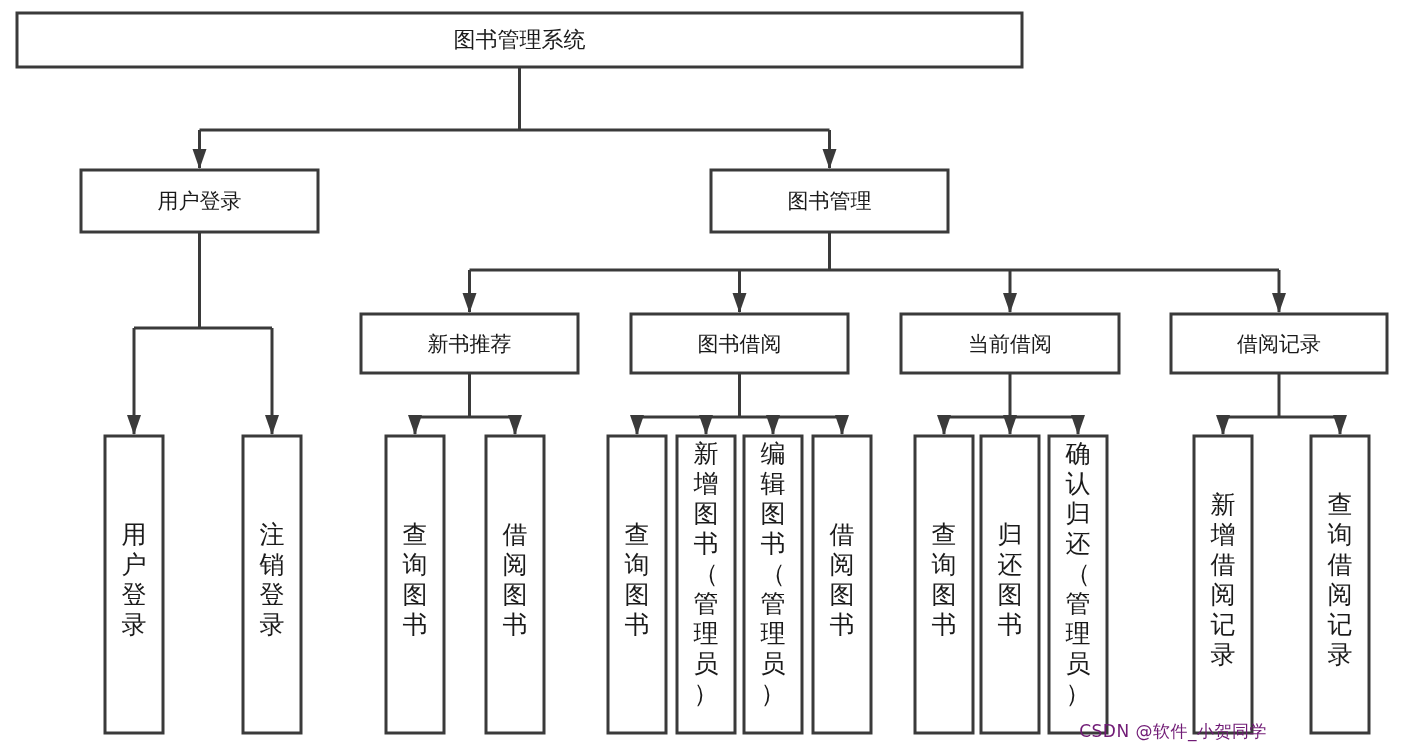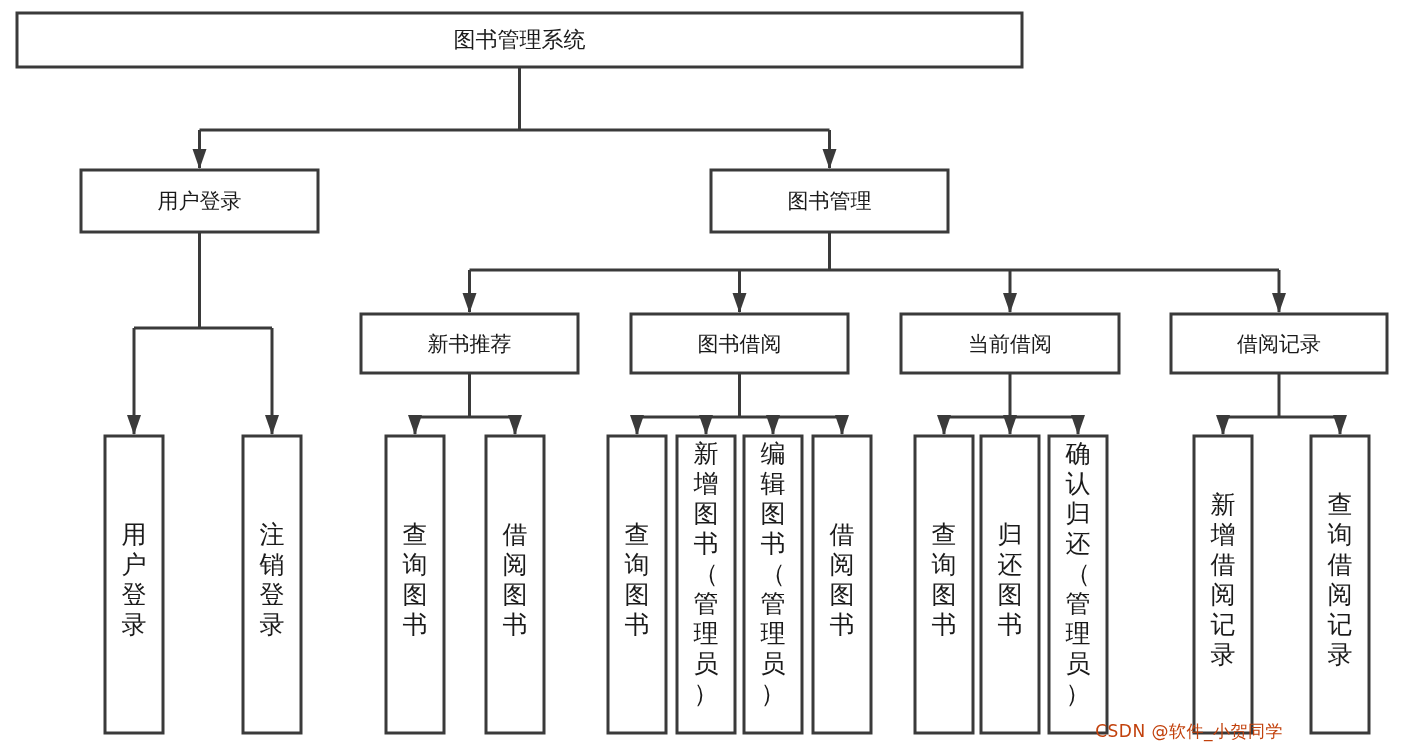--- a/index.html
+++ b/index.html
@@ -51,25 +51,25 @@
     stroke-width: 3;
     fill: none;
     stroke-linecap: butt;
   }
   .arrow-head {
     fill: #3a3a3a;
     stroke: none;
   }
   .watermark-text {
     position: absolute;
-    right: 8px;
+    right: 24px;
     bottom: 4px;
     font-family: "DejaVu Sans", "Liberation Sans", sans-serif;
     font-size: 17px;
-    color: #c2410c;
+    color: #701a75;
     white-space: nowrap;
     letter-spacing: 0.5px;
   }
 </style>
 </head>
 <body>
 
 <div id="diagram-root">
 
   <svg class="flow" viewBox="0 0 1405 747" xmlns="http://www.w3.org/2000/svg">

